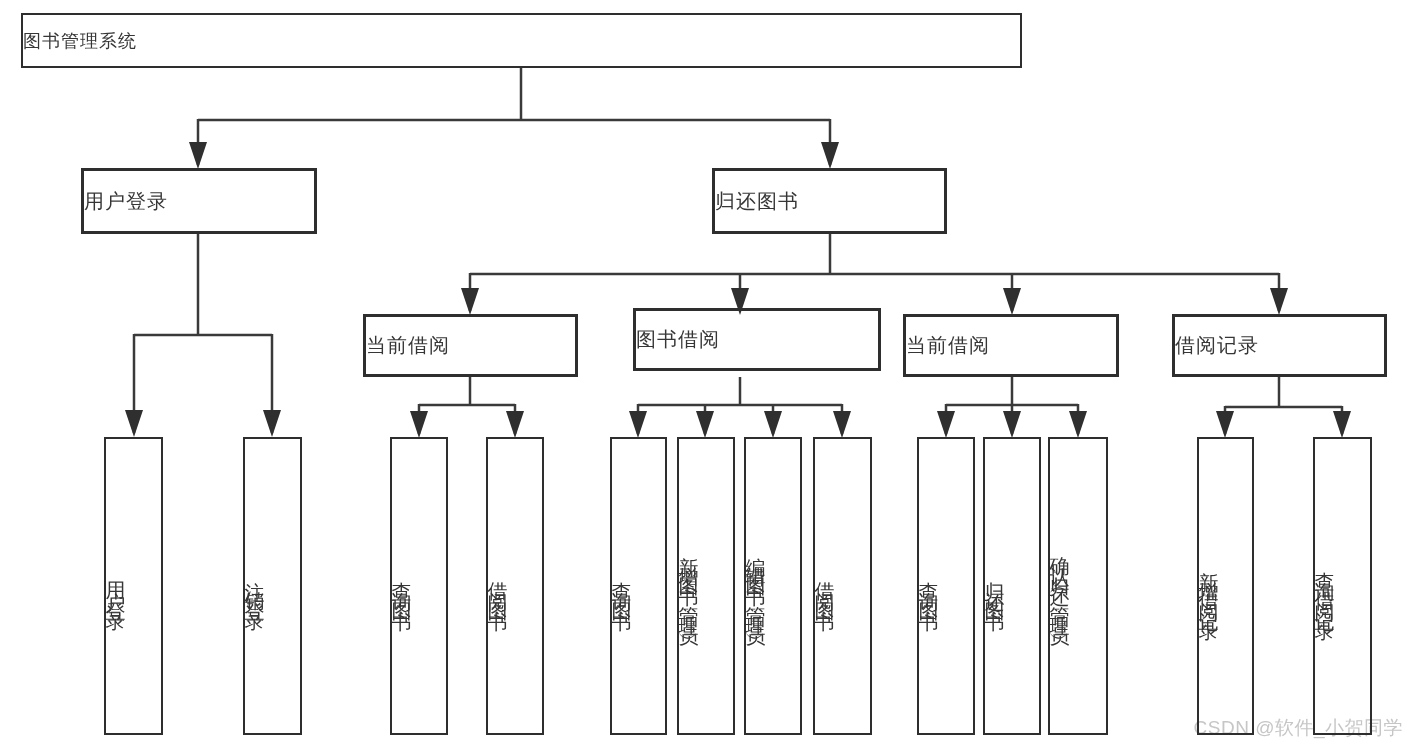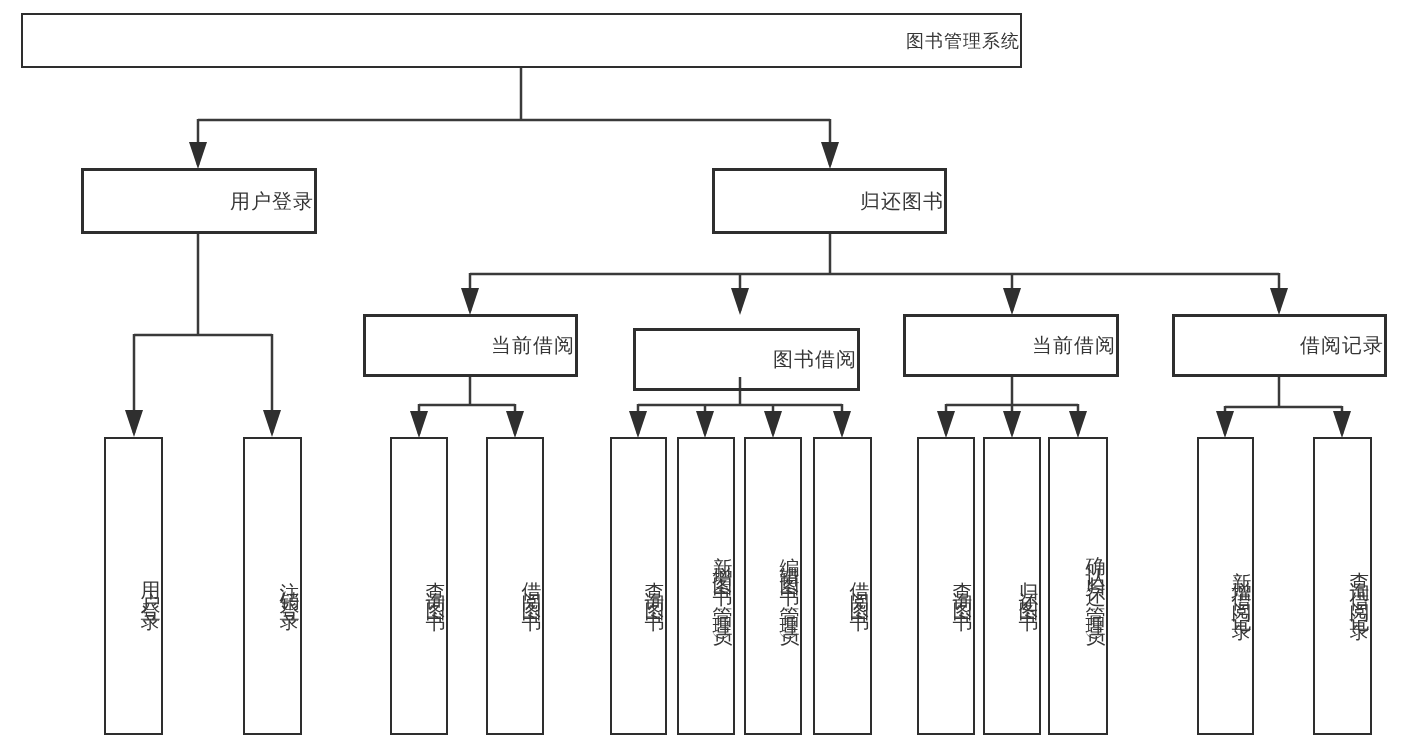--- a/index.html
+++ b/index.html
@@ -21,21 +21,21 @@
     top: 0;
     z-index: 1;
   }
   .box {
     position: absolute;
     box-sizing: border-box;
     border: 2px solid #2e2e2e;
     background: transparent;
     display: flex;
     align-items: center;
-    justify-content: flex-end;
+    justify-content: flex-start;
     z-index: 2;
   }
   .box.lvl2, .box.lvl3 {
     border-width: 3px;
   }
   .hlabel {
     color: #363636;
     font-size: 20px;
     letter-spacing: 1px;
     white-space: nowrap;
@@ -141,21 +141,21 @@
   <div class="box lvl2" style="left:81px;top:168px;width:236px;height:66px">
     <span class="hlabel">用户登录</span>
   </div>
   <div class="box lvl2" style="left:712px;top:168px;width:235px;height:66px">
     <span class="hlabel">归还图书</span>
   </div>
 
   <div class="box lvl3" style="left:363px;top:314px;width:215px;height:63px">
     <span class="hlabel">当前借阅</span>
   </div>
-  <div class="box lvl3" style="left:633px;top:328px;width:227px;height:63px">
+  <div class="box lvl3" style="left:633px;top:308px;width:248px;height:63px">
     <span class="hlabel">图书借阅</span>
   </div>
   <div class="box lvl3" style="left:1172px;top:314px;width:215px;height:63px">
     <span class="hlabel">借阅记录</span>
   </div>
   <div class="box lvl3" style="left:903px;top:314px;width:216px;height:63px">
     <span class="hlabel">当前借阅</span>
   </div>
 
   <div class="box leaf" style="left:104px;top:437px;width:59px;height:298px">
@@ -195,14 +195,15 @@
     <span class="vlabel">确认归还（管理员）</span>
   </div>
 
   <div class="box leaf" style="left:1197px;top:437px;width:57px;height:298px">
     <span class="vlabel">新增借阅记录</span>
   </div>
   <div class="box leaf" style="left:1313px;top:437px;width:59px;height:298px">
     <span class="vlabel">查询借阅记录</span>
   </div>
 
+  <div class="watermark">CSDN @软件_小贺同学</div>
 
 </div>
 
 </body></html>

